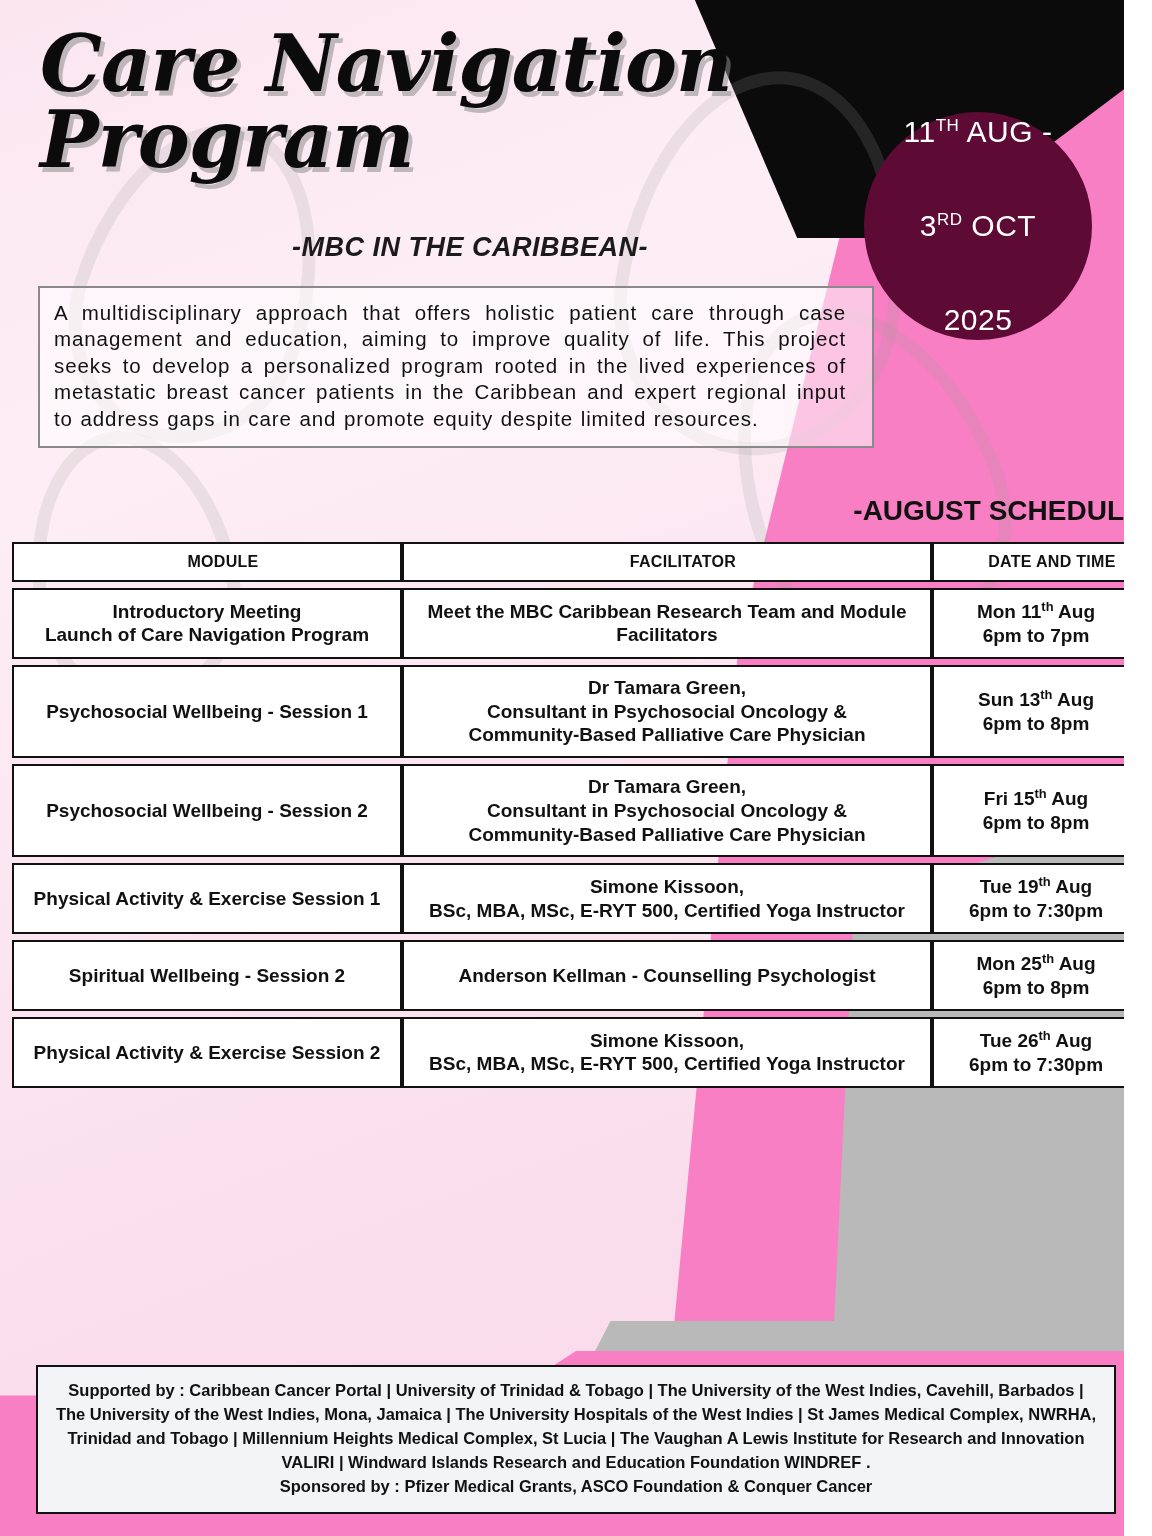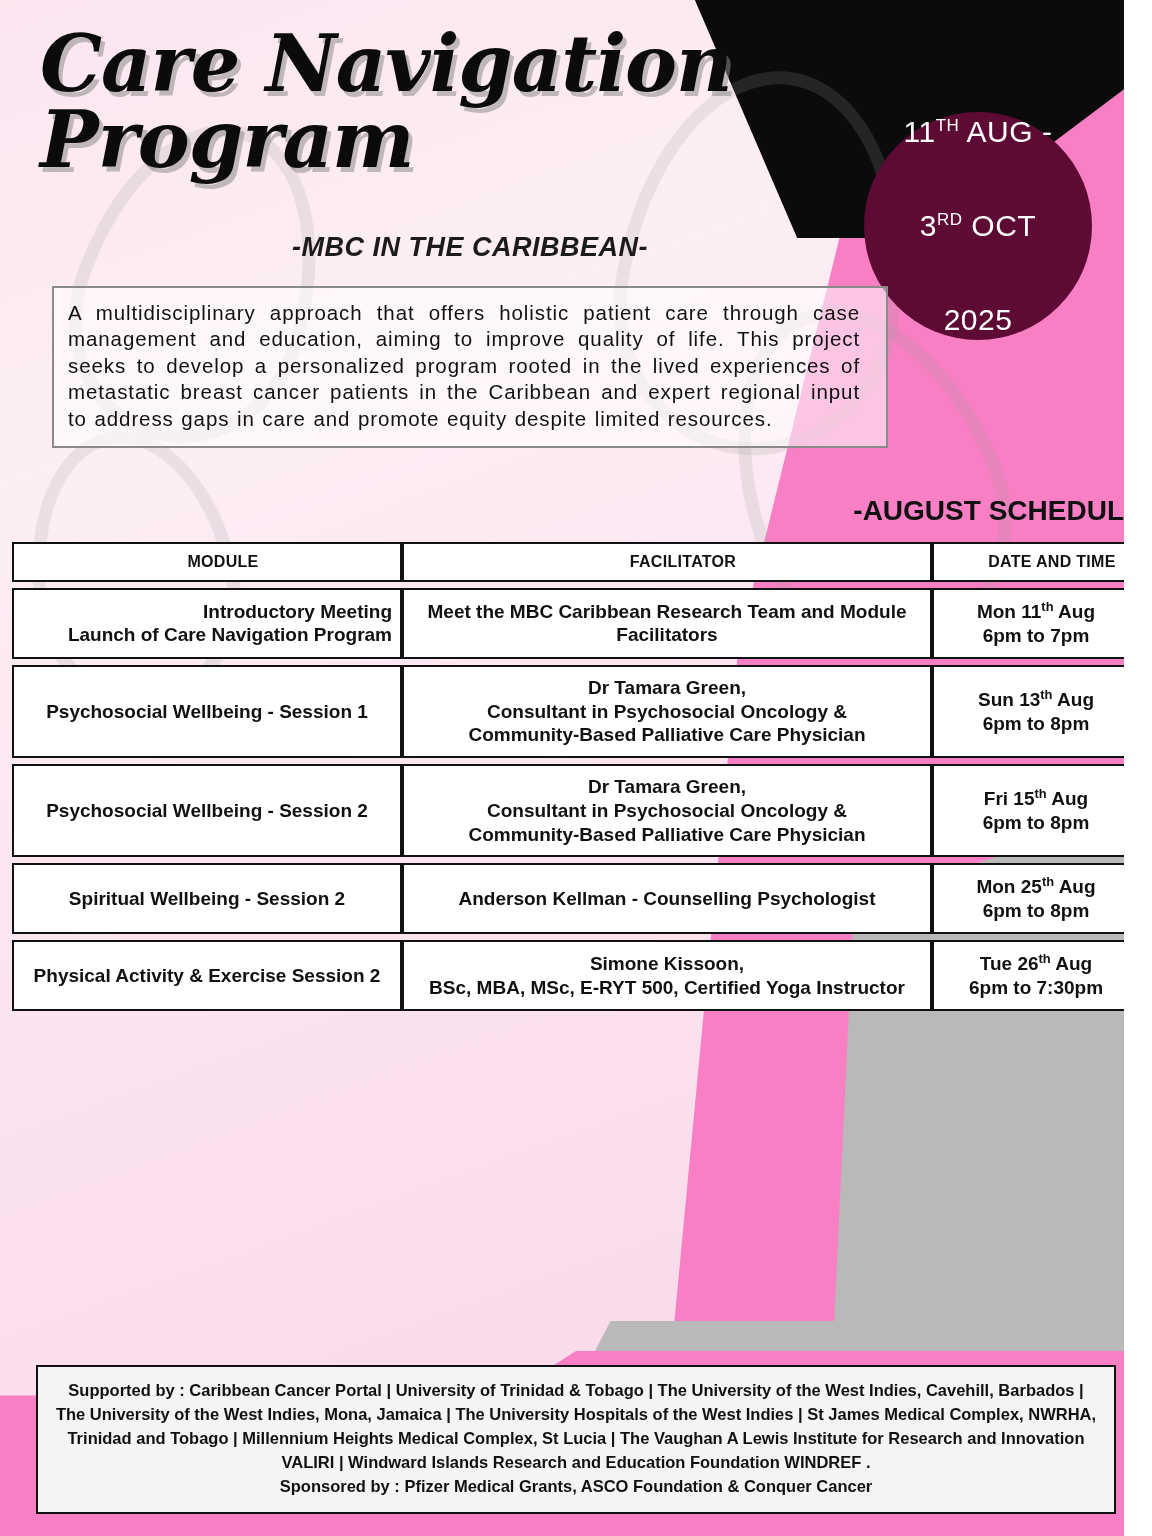--- a/index.html
+++ b/index.html
@@ -120,21 +120,21 @@
     text-align: center;
     font-size: 30px;
     line-height: 1.35;
     letter-spacing: 0.5px;
   }
   .date-badge sup { font-size: 17px; }
 
   .intro-box {
     position: absolute;
     top: 286px;
-    left: 52px;
+    left: 38px;
     width: 836px;
     border: 2px solid #8a8a8a;
     background: rgba(255,255,255,0.55);
     padding: 12px 26px 14px 14px;
     box-sizing: border-box;
   }
   .intro-box p {
     margin: 0;
     font-size: 20.5px;
     line-height: 1.29;
@@ -250,40 +250,46 @@
       </colgroup>
       <thead>
         <tr class="hdr-row">
           <th>MODULE</th>
           <th>FACILITATOR</th>
           <th>DATE AND TIME</th>
         </tr>
       </thead>
       <tbody>
           <tr>
-            <td class="cell-module" style="white-space: pre-line; text-align: right;">Introductory Meeting
+            <td class="cell-module" style="white-space: pre-line;">Introductory Meeting
 Launch of Care Navigation Program</td>
             <td class="cell-fac" style="white-space: pre-line;">Meet the MBC Caribbean Research Team and Module Facilitators</td>
             <td class="cell-date"><span>Mon 11</span><sup>th</sup><span> Aug</span><div>6pm to 7pm</div></td>
           </tr>
           <tr>
             <td class="cell-module" style="white-space: pre-line;">Psychosocial Wellbeing - Session 1</td>
             <td class="cell-fac" style="white-space: pre-line;">Dr Tamara Green,
 Consultant in Psychosocial Oncology &amp;
 Community-Based Palliative Care Physician</td>
             <td class="cell-date"><span>Sun 13</span><sup>th</sup><span> Aug</span><div>6pm to 8pm</div></td>
           </tr>
           <tr>
             <td class="cell-module" style="white-space: pre-line;">Psychosocial Wellbeing - Session 2</td>
             <td class="cell-fac" style="white-space: pre-line;">Dr Tamara Green,
 Consultant in Psychosocial Oncology &amp;
 Community-Based Palliative Care Physician</td>
             <td class="cell-date"><span>Fri 15</span><sup>th</sup><span> Aug</span><div>6pm to 8pm</div></td>
           </tr>
           <tr>
+            <td class="cell-module" style="white-space: pre-line;">Physical Activity &amp; Exercise Session 1</td>
+            <td class="cell-fac" style="white-space: pre-line;">Simone Kissoon,
+BSc, MBA, MSc, E-RYT 500, Certified Yoga Instructor</td>
+            <td class="cell-date"><span>Tue 19</span><sup>th</sup><span> Aug</span><div>6pm to 7:30pm</div></td>
+          </tr>
+          <tr>
             <td class="cell-module" style="white-space: pre-line;">Spiritual Wellbeing - Session 2</td>
             <td class="cell-fac" style="white-space: pre-line;">Anderson Kellman -  Counselling Psychologist</td>
             <td class="cell-date"><span>Mon 25</span><sup>th</sup><span> Aug</span><div>6pm to 8pm</div></td>
           </tr>
           <tr>
             <td class="cell-module" style="white-space: pre-line;">Physical Activity &amp; Exercise Session 2</td>
             <td class="cell-fac" style="white-space: pre-line;">Simone Kissoon,
 BSc, MBA, MSc, E-RYT 500, Certified Yoga Instructor</td>
             <td class="cell-date"><span>Tue 26</span><sup>th</sup><span> Aug</span><div>6pm to 7:30pm</div></td>
           </tr>

